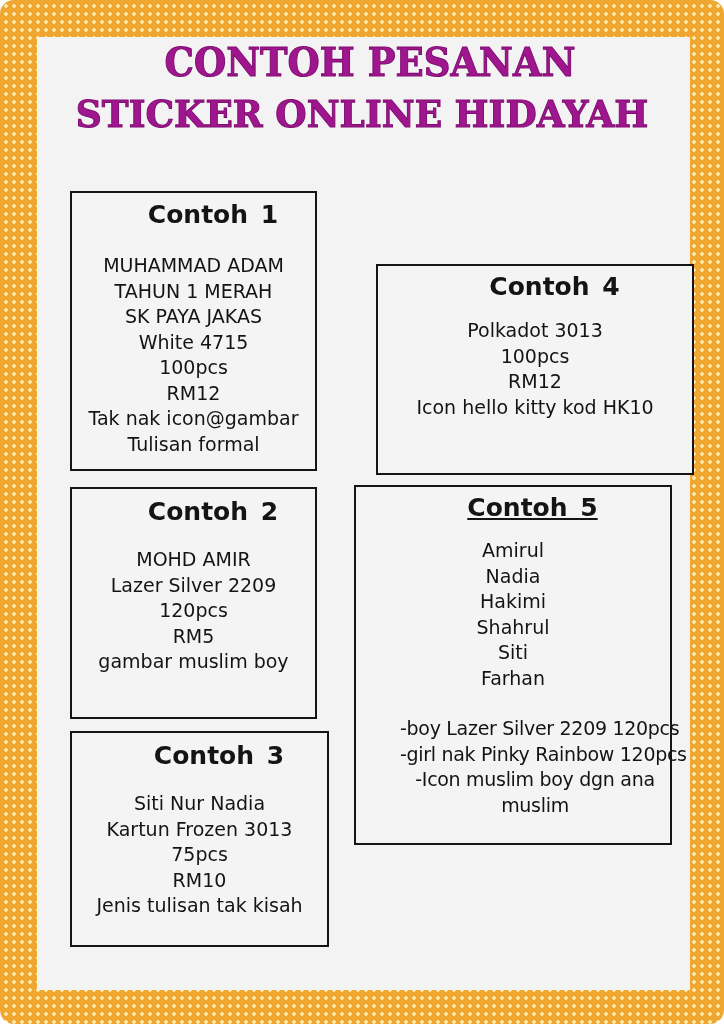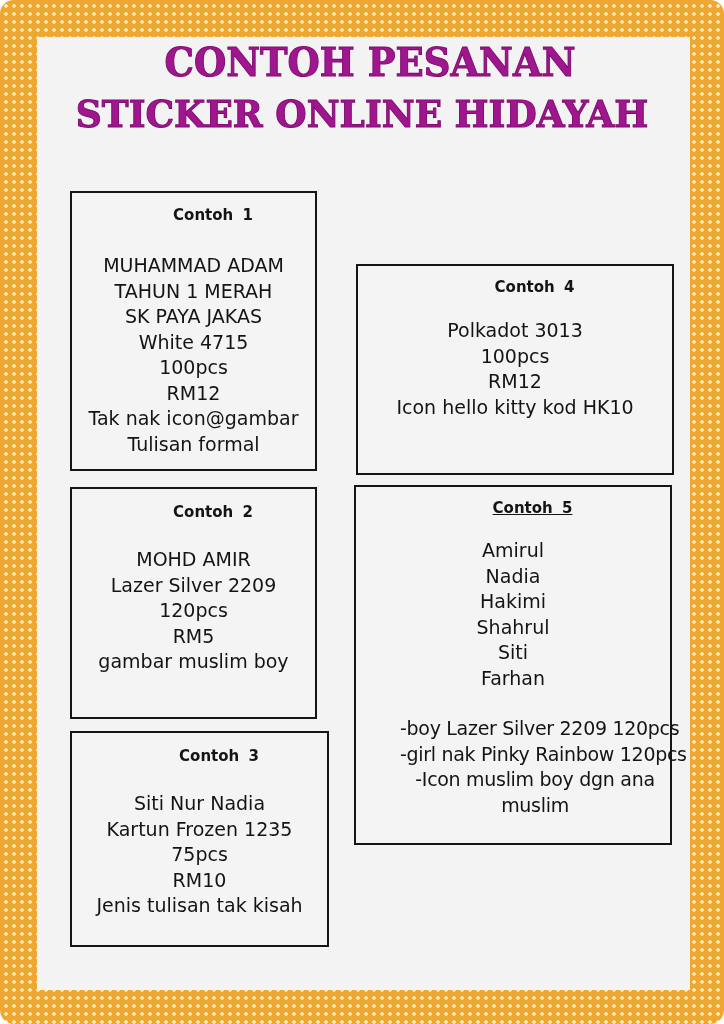--- a/index.html
+++ b/index.html
@@ -55,39 +55,39 @@
       position: absolute;
       box-sizing: border-box;
       border: 2px solid #151515;
       background: #f4f4f4;
       font-family: "DejaVu Sans", sans-serif;
       color: #141414;
       text-align: center;
     }
     .card .card-title {
       font-weight: bold;
-      font-size: 15px;
+      font-size: 25px;
       line-height: 26px;
       margin-top: 8px;
       margin-bottom: 16px;
       word-spacing: 4px;
       padding-left: 39px;
     }
     .card .line {
       font-size: 19px;
       line-height: 25.5px;
       white-space: nowrap;
     }
     .card .gap {
       height: 25px;
     }
     #c1 { left: 70px;  top: 191px; width: 247px; height: 280px; }
     #c2 { left: 70px;  top: 487px; width: 247px; height: 232px; }
     #c3 { left: 70px;  top: 731px; width: 259px; height: 216px; }
-    #c4 { left: 356px; top: 264px; width: 318px; height: 211px; }
+    #c4 { left: 376px; top: 264px; width: 318px; height: 211px; }
     #c5 { left: 354px; top: 485px; width: 318px; height: 360px; }
     #c1 .card-title { margin-top: 9px; margin-bottom: 25px; }
     #c2 .card-title { margin-top: 10px; margin-bottom: 22px; }
     #c3 .card-title { margin-top: 10px; margin-bottom: 22px; }
     #c4 .card-title { margin-top: 8px; margin-bottom: 18px; }
     #c5 .card-title { margin-top: 8px; margin-bottom: 17px; text-decoration: underline; }
     #c5 .line.wide { font-size: 19px; letter-spacing: -0.3px; padding-left: 44px; }
   </style>
 </head>
 <body>
@@ -115,21 +115,21 @@
   <div class="line">MOHD AMIR</div>
   <div class="line">Lazer Silver 2209</div>
   <div class="line">120pcs</div>
   <div class="line">RM5</div>
   <div class="line">gambar muslim boy</div>
 </div>
 
 <div class="card" id="c3">
   <div class="card-title">Contoh 3</div>
   <div class="line">Siti Nur Nadia</div>
-  <div class="line">Kartun Frozen 1235</div>
+  <div class="line">Kartun Frozen 3013</div>
   <div class="line">75pcs</div>
   <div class="line">RM10</div>
   <div class="line">Jenis tulisan tak kisah</div>
 </div>
 
 <div class="card" id="c4">
   <div class="card-title">Contoh 4</div>
   <div class="line">Polkadot 3013</div>
   <div class="line">100pcs</div>
   <div class="line">RM12</div>

